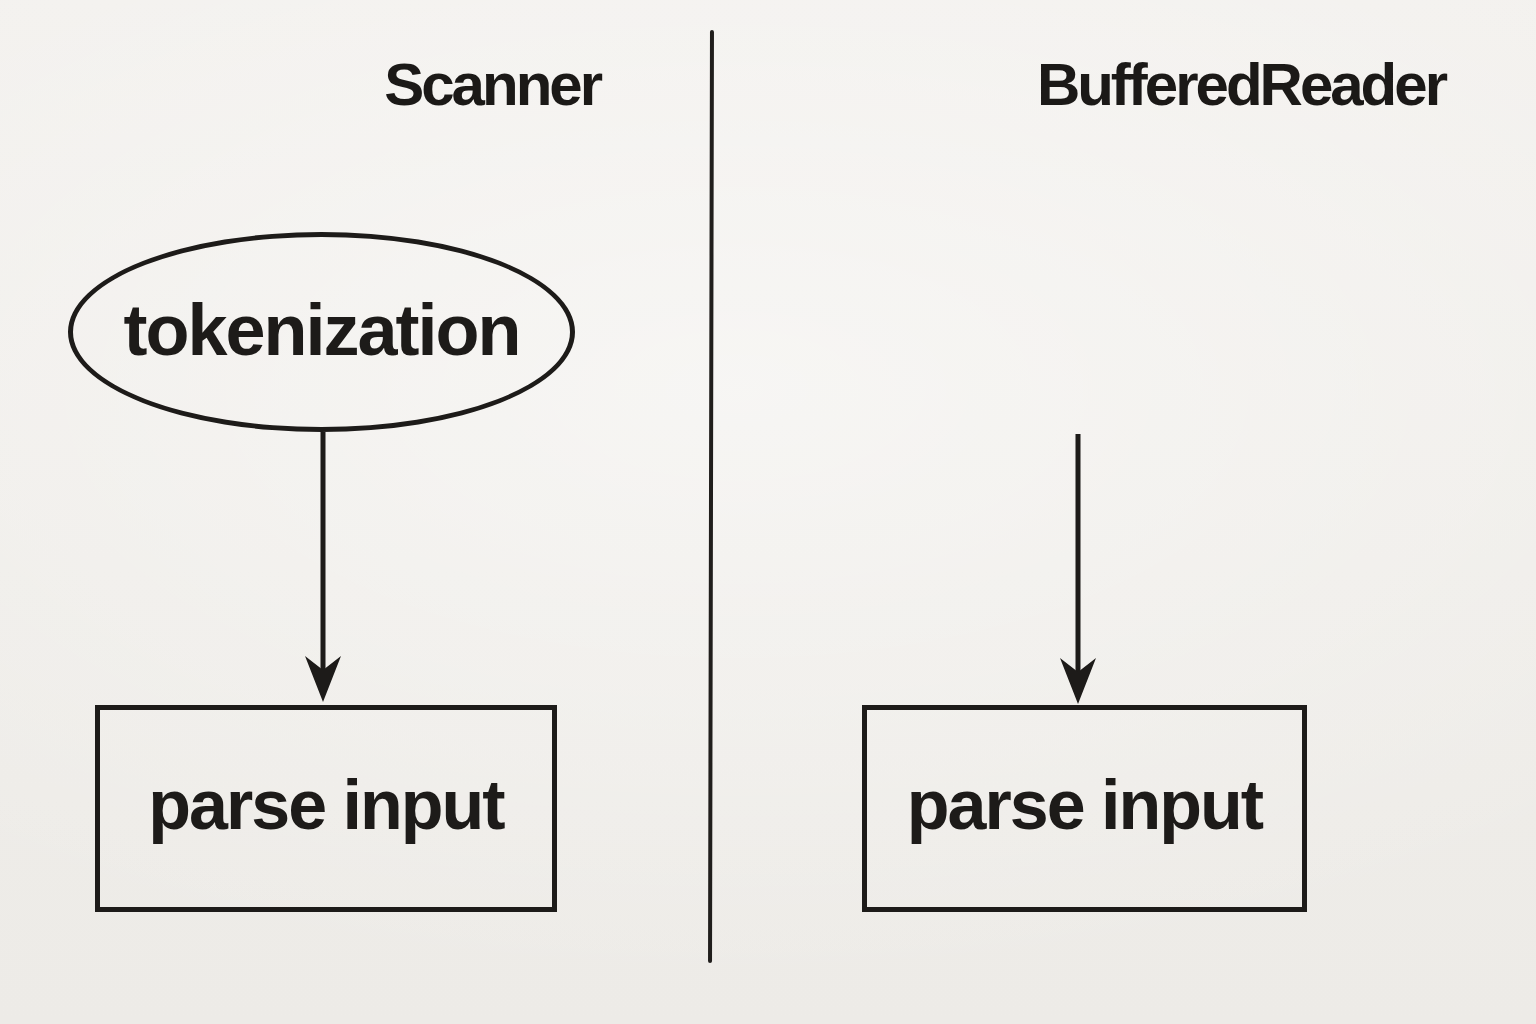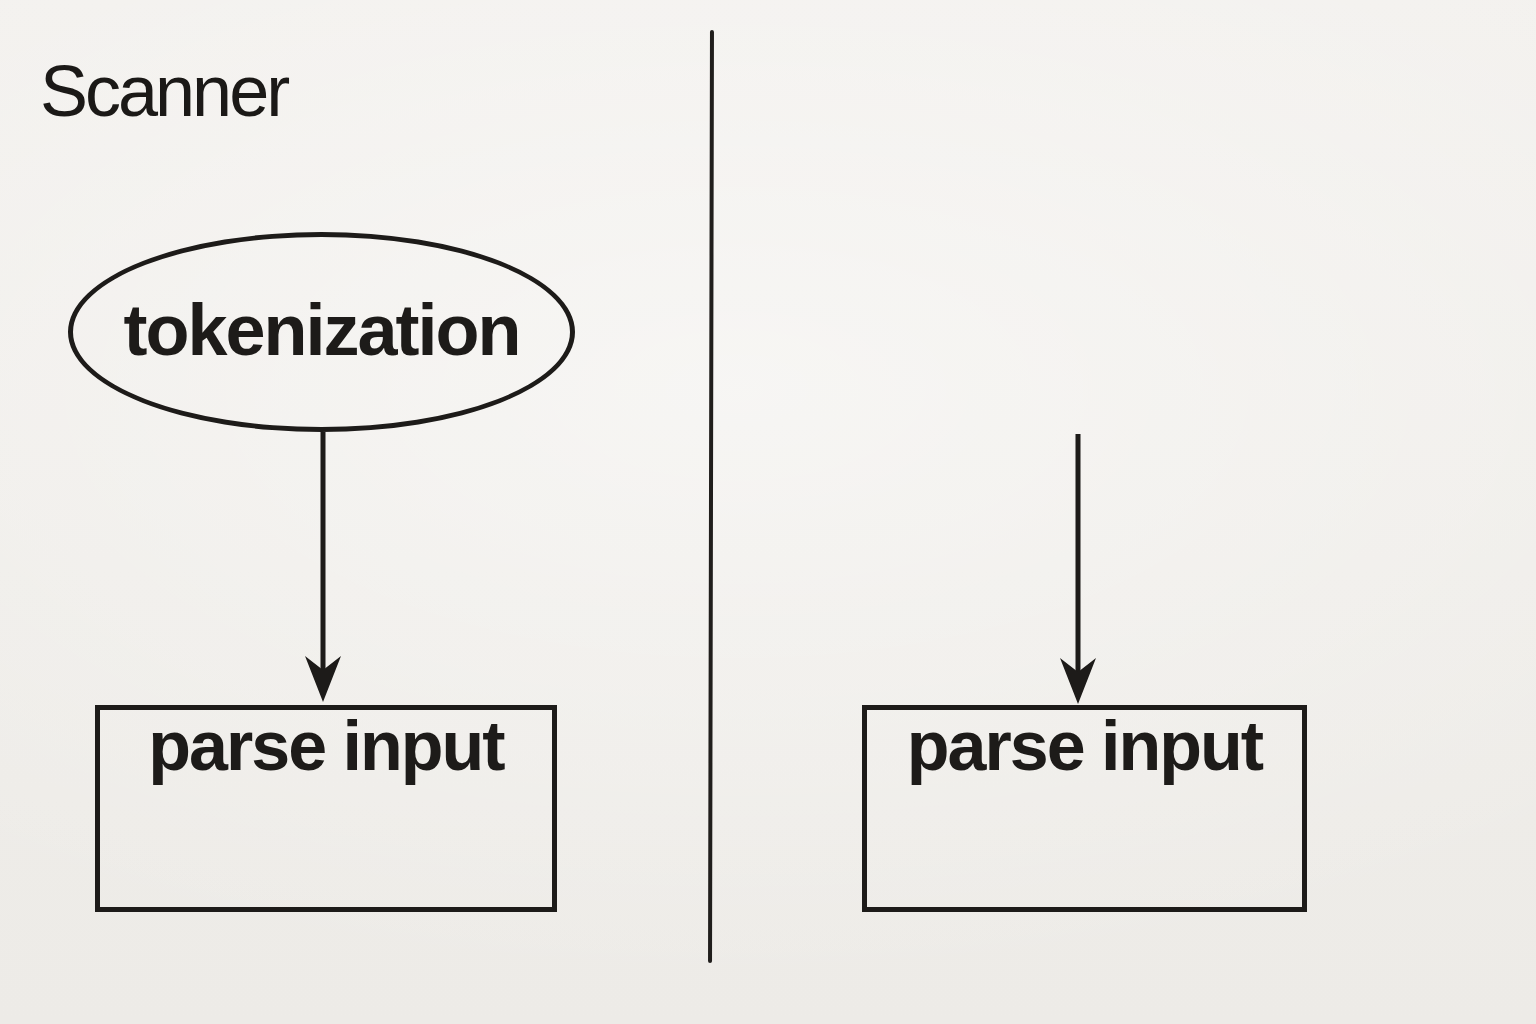--- a/index.html
+++ b/index.html
@@ -13,23 +13,23 @@
     overflow: hidden;
     font-family: "Liberation Sans", sans-serif;
     background:
       radial-gradient(130% 95% at 48% 38%, rgba(255,255,255,0.45), rgba(255,255,255,0) 62%),
       linear-gradient(180deg, #f3f1ee 0%, #efede9 55%, #edebe7 100%);
     color: #1d1b19;
   }
   .panel-title {
     position: absolute;
     top: 52px;
-    text-align: left;
-    font-size: 72px;
-    font-weight: 400;
+    text-align: right;
+    font-size: 60px;
+    font-weight: 700;
     letter-spacing: -3px;
     line-height: 1.1;
     color: #1b1917;
     white-space: nowrap;
   }
   .panel-title.left  { left: 40px;  width: 560px; }
   .panel-title.right { left: 765px; width: 680px; }
 
   .node-ellipse {
     position: absolute;
@@ -58,21 +58,21 @@
     height: 275px;
   }
   .arrow-svg.left  { left: 301px;  top: 430px; }
   .arrow-svg.right { left: 1056px; top: 432px; }
 
   .process-box {
     position: absolute;
     border: 5px solid #1d1b19;
     box-sizing: border-box;
     display: flex;
-    align-items: flex-start;
+    align-items: center;
     justify-content: center;
     background: transparent;
   }
   .process-box.left  { left: 95px;  top: 705px; width: 462px; height: 207px; }
   .process-box.right { left: 862px; top: 705px; width: 445px; height: 207px; }
 
   .box-label {
     font-size: 70px;
     font-weight: 700;
     letter-spacing: -2px;
@@ -92,20 +92,21 @@
     border-radius: 2px;
   }
 </style>
 </head>
 <body>
 
 <div class="stage">
 
   <div class="panel-title left">Scanner</div>
 
+  <div class="panel-title right">BufferedReader</div>
 
   <div class="divider"></div>
 
   <div class="node-ellipse left">
     <span class="node-label">tokenization</span>
   </div>
 
   <svg class="arrow-svg left" viewBox="0 0 44 275" aria-hidden="true">
     <line x1="22" y1="2" x2="22" y2="250" stroke="#1d1b19" stroke-width="5"></line>
     <path d="M22 272 L4 226 L22 240 L40 226 Z" fill="#1d1b19"></path>

